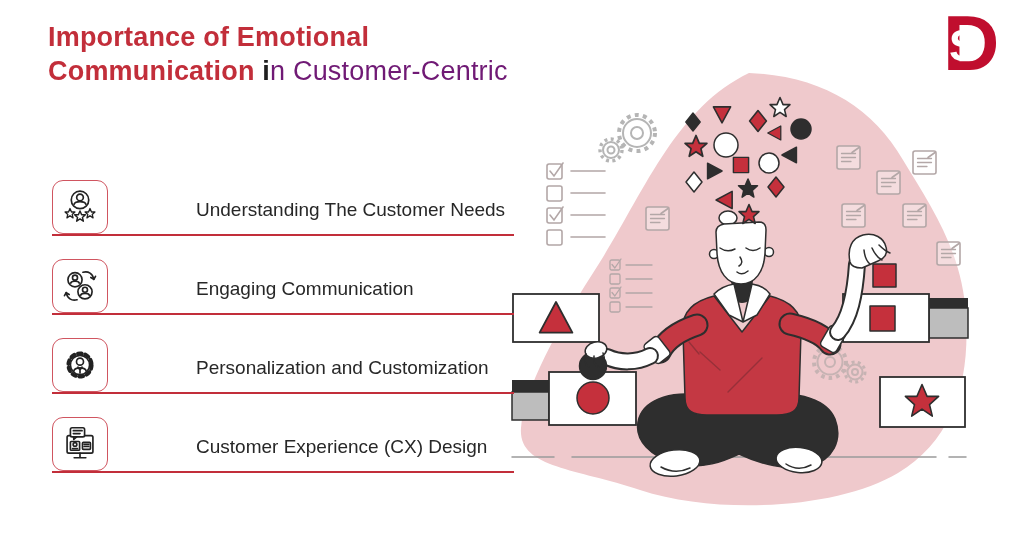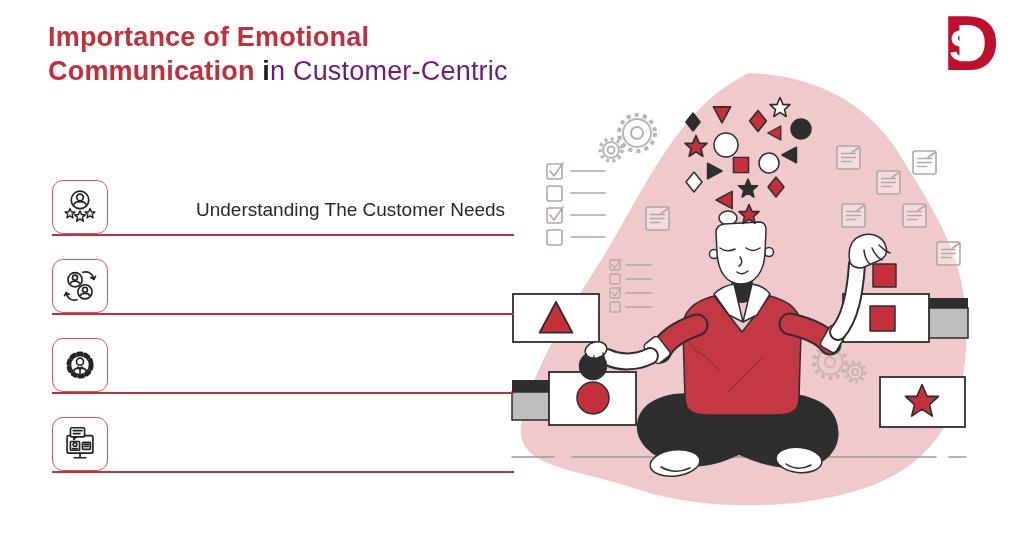--- a/index.html
+++ b/index.html
@@ -264,44 +264,47 @@
         <path d="M12.8,20.5 C14,17.5 22,17.5 23.2,20.5"></path>
         <circle cx="30" cy="31" r="8.5"></circle>
           <circle cx="30" cy="28.5" r="3"></circle>
         <path d="M24.8,35 C26,32 34,32 35.2,35"></path>
         <path d="M27.5,7.5 C34,5.5 39.5,9.5 40.5,16"></path>
         <path d="M37,13.8 L40.6,16 L42.6,12.4"></path>
         <path d="M20.5,40.5 C14,42.5 8.5,38.5 7.5,32"></path>
         <path d="M11,34.2 L7.4,32 L5.4,35.6"></path>
       </svg>
     </div>
+    <div class="row-label">Engaging Communication</div>
   </div>
 
   <div class="row" style="top:338px">
     <div class="icon-box">
       <svg width="40" height="40" viewBox="0 0 48 48" class="lineart">
         <circle cx="24" cy="24" r="14" stroke-width="4.6" stroke-dasharray="4.6 4.4"></circle>
         <circle cx="24" cy="24" r="11.5"></circle>
         <circle cx="24" cy="20" r="4.2"></circle>
         <path d="M16.5,31.5 C17.5,26 30.5,26 31.5,31.5"></path>
         <path d="M21.5,26.5 L24,30 L26.5,26.5 M24,30 L24,33.5"></path>
       </svg>
     </div>
+    <div class="row-label">Personalization and Customization</div>
   </div>
 
   <div class="row" style="top:417px">
     <div class="icon-box">
       <svg width="40" height="40" viewBox="0 0 48 48" class="lineart">
         <rect x="8.5" y="14" width="31" height="21" rx="2"></rect>
         <path d="M24,35 V39.5 M17,40.5 H31"></path>
         <rect x="12.5" y="4.5" width="17" height="11" rx="2" fill="#fff"></rect>
         <path d="M16,8 H26.5 M16,11.5 H24"></path>
         <path d="M16.5,15.5 V18.5 L20,15.5"></path>
         <rect x="12.5" y="21" width="11" height="10.5" rx="1"></rect>
         <circle cx="18" cy="24.5" r="2.2"></circle>
         <path d="M15,29.5 H21"></path>
         <rect x="27" y="22" width="9.5" height="8.5" rx="1"></rect>
         <path d="M28.8,24.4 H34.6 M28.8,27 H34.6"></path>
       </svg>
     </div>
+    <div class="row-label">Customer Experience (CX) Design</div>
   </div>
 
 </div>
 
 </body></html>

